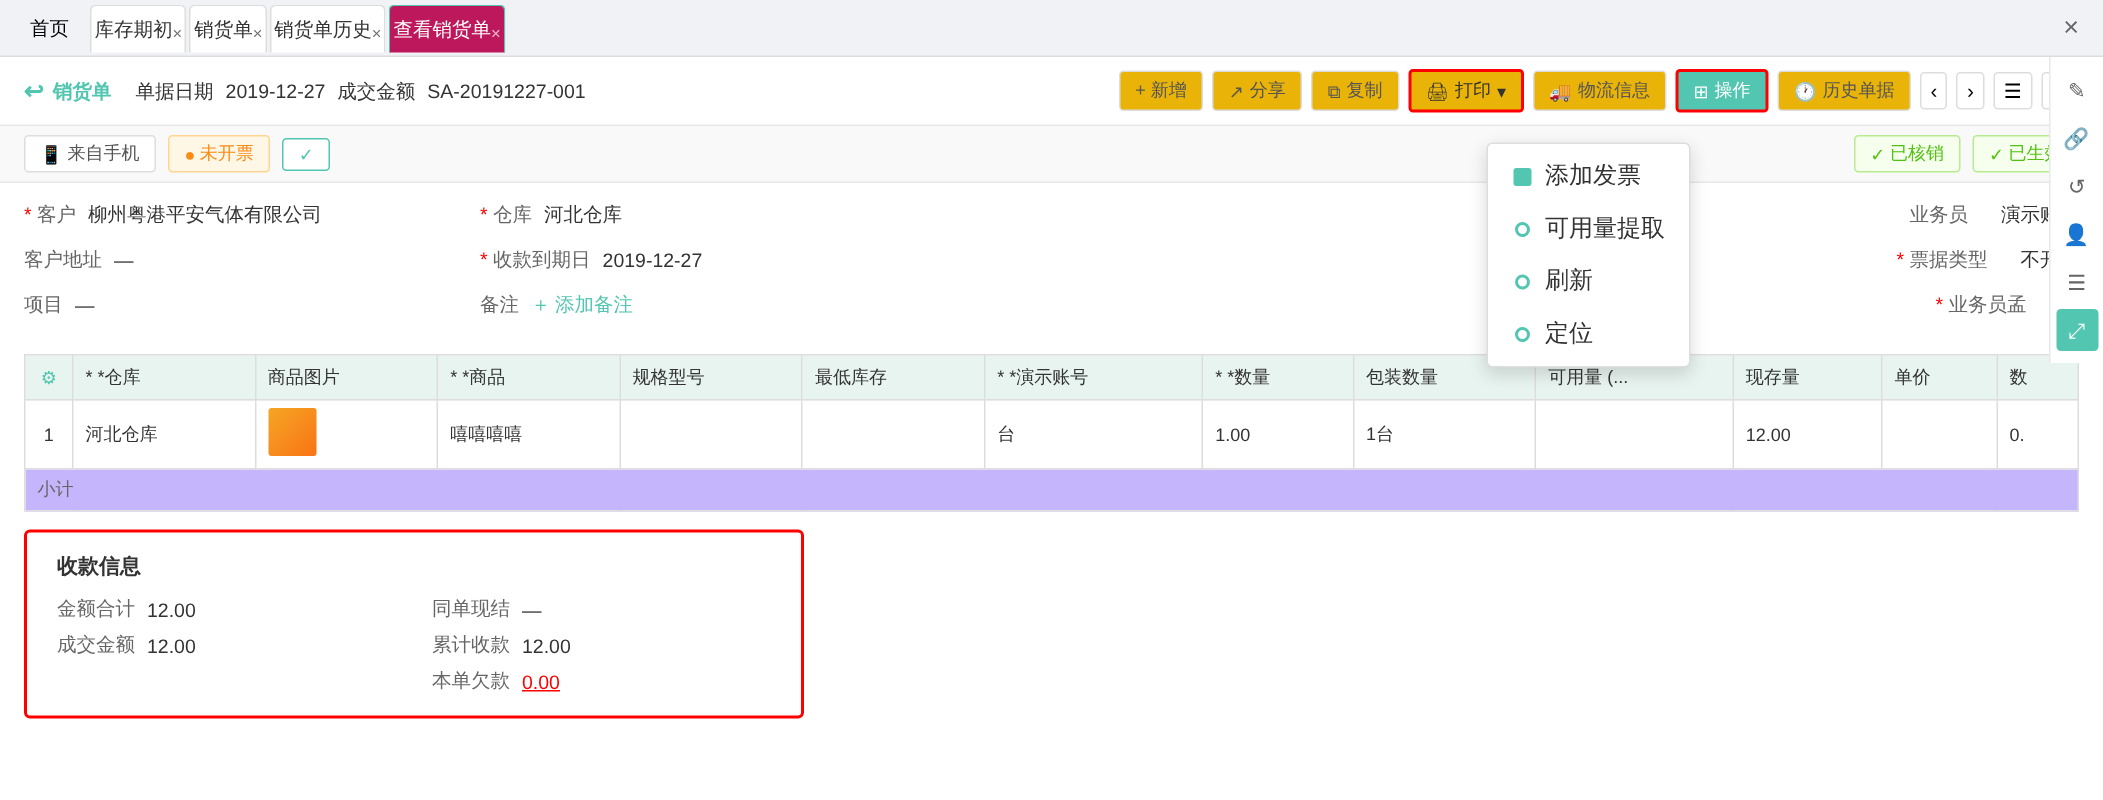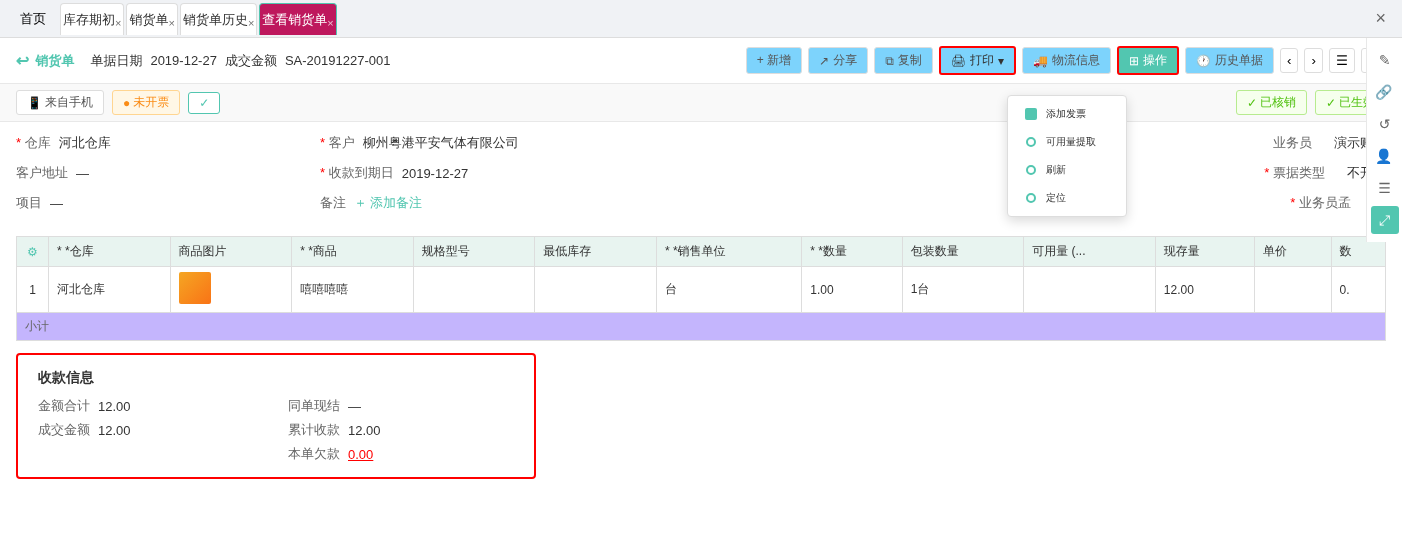--- a/index.html
+++ b/index.html
@@ -28,21 +28,21 @@
     .doc-header {
       display: flex; align-items: center; padding: 8px 16px; background: #fff;
       border-bottom: 1px solid #e8e8e8; gap: 16px;
     }
     .doc-title { display: flex; align-items: center; gap: 6px; color: #52c6b0; font-weight: bold; }
     .doc-meta { display: flex; align-items: center; gap: 8px; font-size: 13px; color: #666; }
     .doc-meta span { color: #333; }
     .header-actions { margin-left: auto; display: flex; align-items: center; gap: 6px; }
     .btn-action {
       display: flex; align-items: center; gap: 4px; padding: 4px 10px;
-      border: 1px solid #ddd; border-radius: 3px; background: #7dd3fc;
+      border: 1px solid #ddd; border-radius: 3px; background: #eab308;
       cursor: pointer; font-size: 12px; color: #555;
     }
     .btn-print { border: 2px solid red; color: #333; }
     .btn-ops { background: #52c6b0; color: #fff; border-color: #52c6b0; border: 2px solid red; }
     .btn-nav { padding: 4px 6px; border: 1px solid #ddd; border-radius: 3px; background: #fff; cursor: pointer; }
 
     
     .action-row {
       display: flex; align-items: center; padding: 6px 16px; background: #f9f9f9;
       border-bottom: 1px solid #e8e8e8; gap: 8px;
@@ -94,21 +94,21 @@
 
     
     .dropdown-menu {
       position: absolute; top: 95px; right: 275px;
       background: #fff; border: 1px solid #ddd; border-radius: 4px;
       box-shadow: 0 4px 12px rgba(0,0,0,0.15); z-index: 100;
       min-width: 120px; padding: 4px 0;
     }
     .dropdown-item {
       display: flex; align-items: center; gap: 8px; padding: 7px 16px;
-      cursor: pointer; font-size: 10px; color: #333;
+      cursor: pointer; font-size: 16px; color: #333;
     }
     .dd-icon { width: 14px; height: 14px; display: inline-flex; align-items: center; justify-content: center; }
     .dd-square { width: 12px; height: 12px; background: #52c6b0; border-radius: 2px; }
     .dd-circle { width: 10px; height: 10px; background: #1890ff; border-radius: 50%; }
     .dd-circle-outline { width: 10px; height: 10px; border: 2px solid #52c6b0; border-radius: 50%; }
 
     
     .right-sidebar {
       position: absolute; right: 0; top: 38px; width: 36px;
       background: #fff; border-left: 1px solid #e8e8e8;
@@ -220,30 +220,30 @@
         <span>✓</span>
         <span>已生效</span>
       </span>
     </div>
 
     <div class="form-section">
       <div class="form-row">
         <div class="form-field">
           <span class="form-label">
             <span class="required-star">*</span>
+            <span>客户</span>
+          </span>
+          <span class="form-value">柳州粤港平安气体有限公司</span>
+        </div>
+        <div class="form-field">
+          <span class="form-label">
+            <span class="required-star">*</span>
             <span>仓库</span>
           </span>
           <span class="form-value">河北仓库</span>
-        </div>
-        <div class="form-field">
-          <span class="form-label">
-            <span class="required-star">*</span>
-            <span>客户</span>
-          </span>
-          <span class="form-value">柳州粤港平安气体有限公司</span>
         </div>
         <div class="staff-right">
           <span class="form-label">业务员</span>
           <span class="form-value">演示账号</span>
         </div>
       </div>
       <div class="form-row">
         <div class="form-field">
           <span class="form-label">客户地址</span>
           <span class="form-value">—</span>
@@ -288,21 +288,21 @@
     <div class="table-section">
       <table>
         <thead>
           <tr>
             <th class="col-icon">⚙</th>
             <th>* *仓库</th>
             <th>商品图片</th>
             <th>* *商品</th>
             <th>规格型号</th>
             <th>最低库存</th>
-            <th>* *销售单位</th>
+            <th>* *演示账号</th>
             <th>* *数量</th>
             <th>包装数量</th>
             <th>可用量 (...</th>
             <th>现存量</th>
             <th>单价</th>
             <th>数</th>
           </tr>
         </thead>
         <tbody>
           <tr class="table-row">

